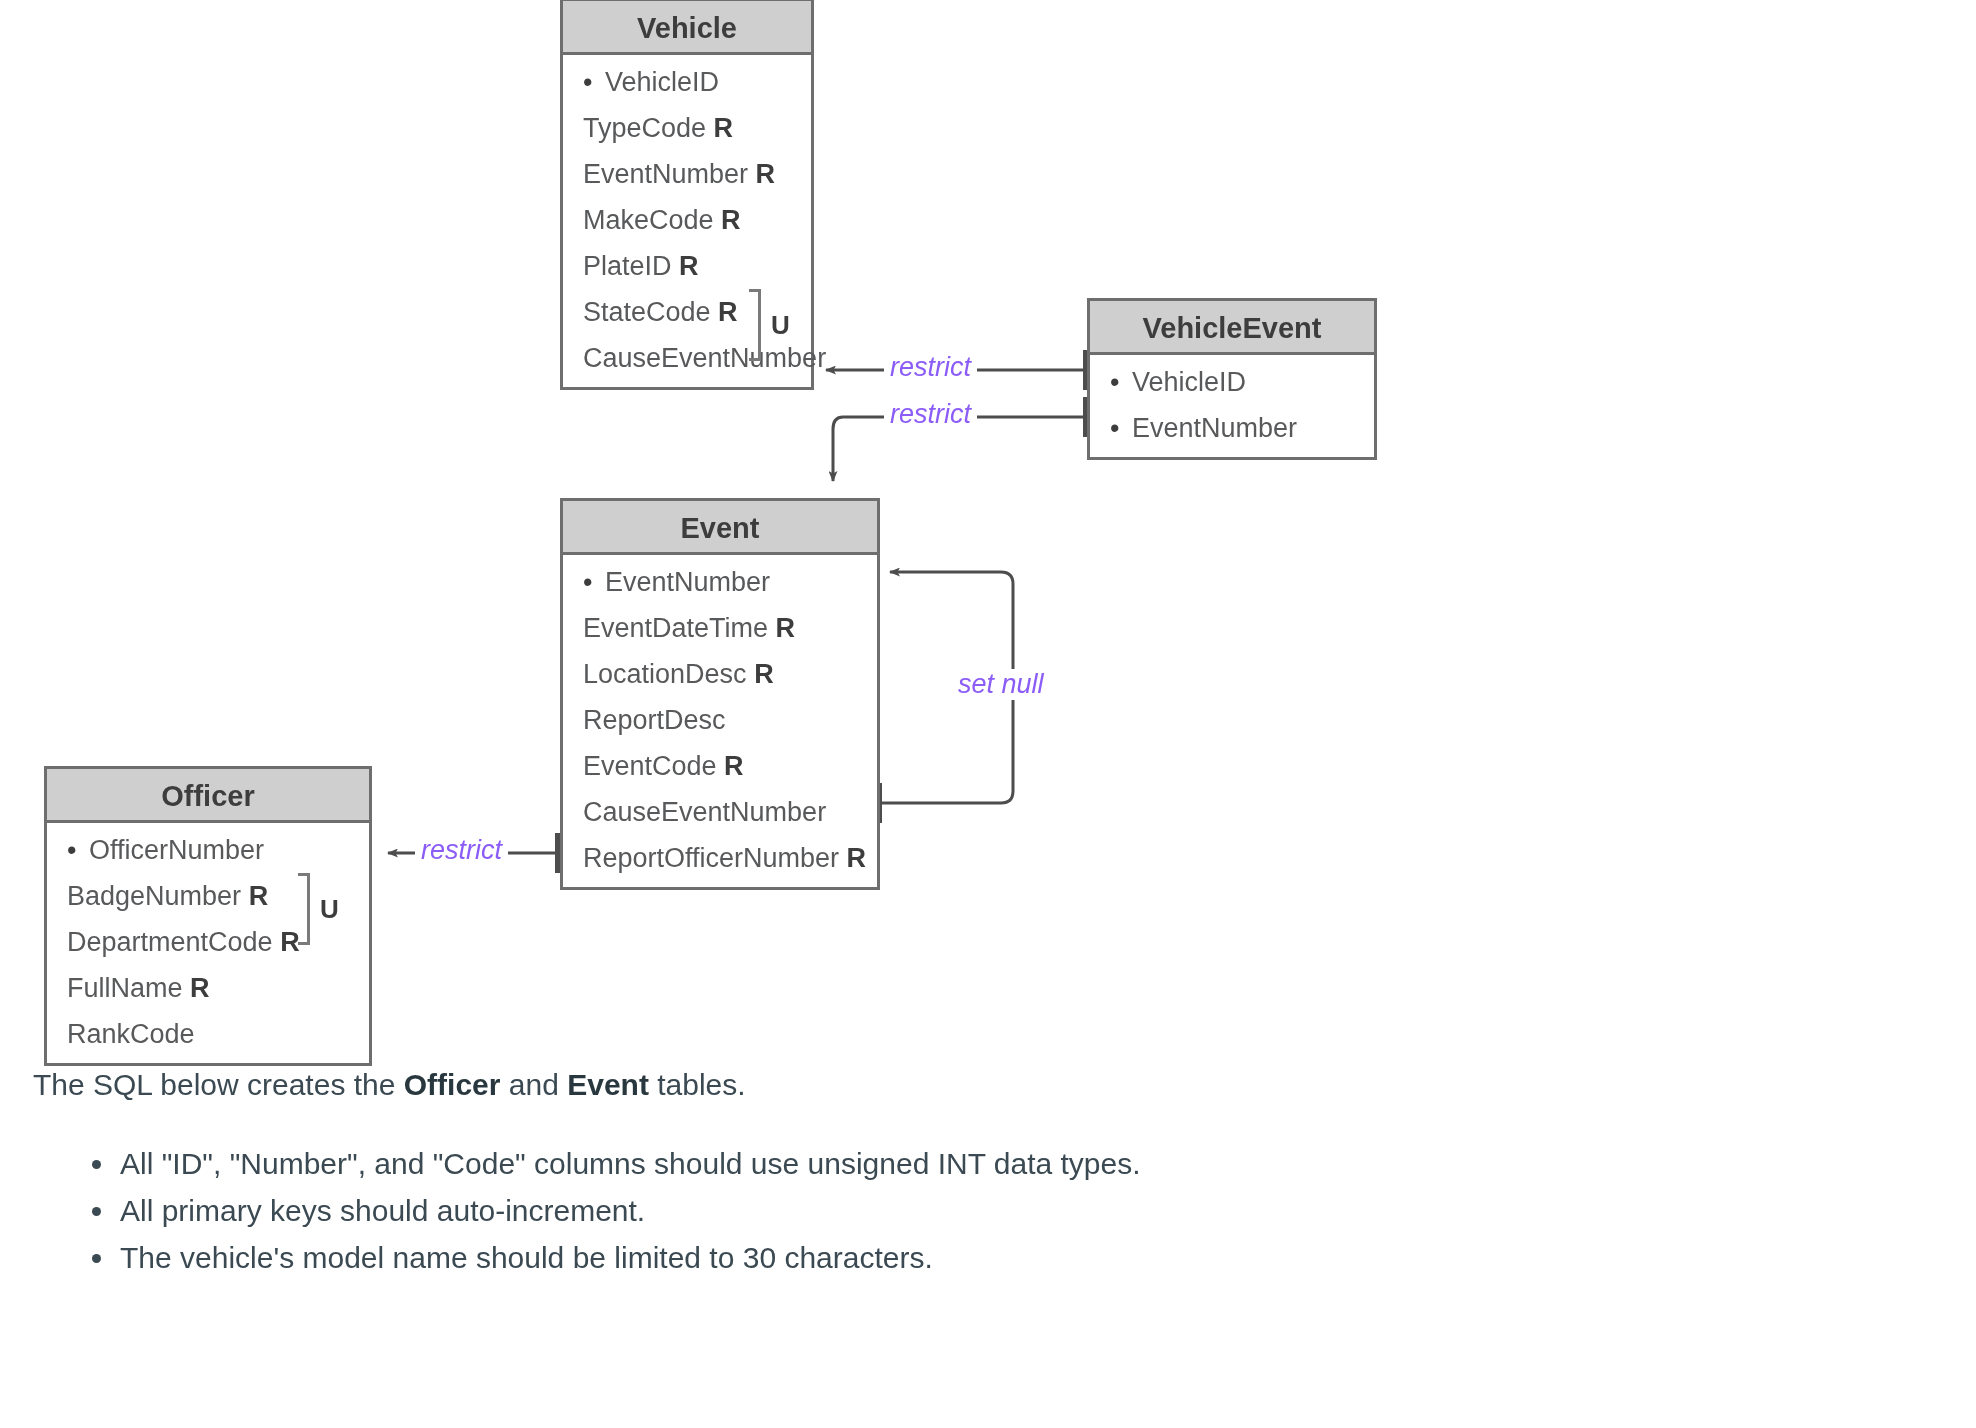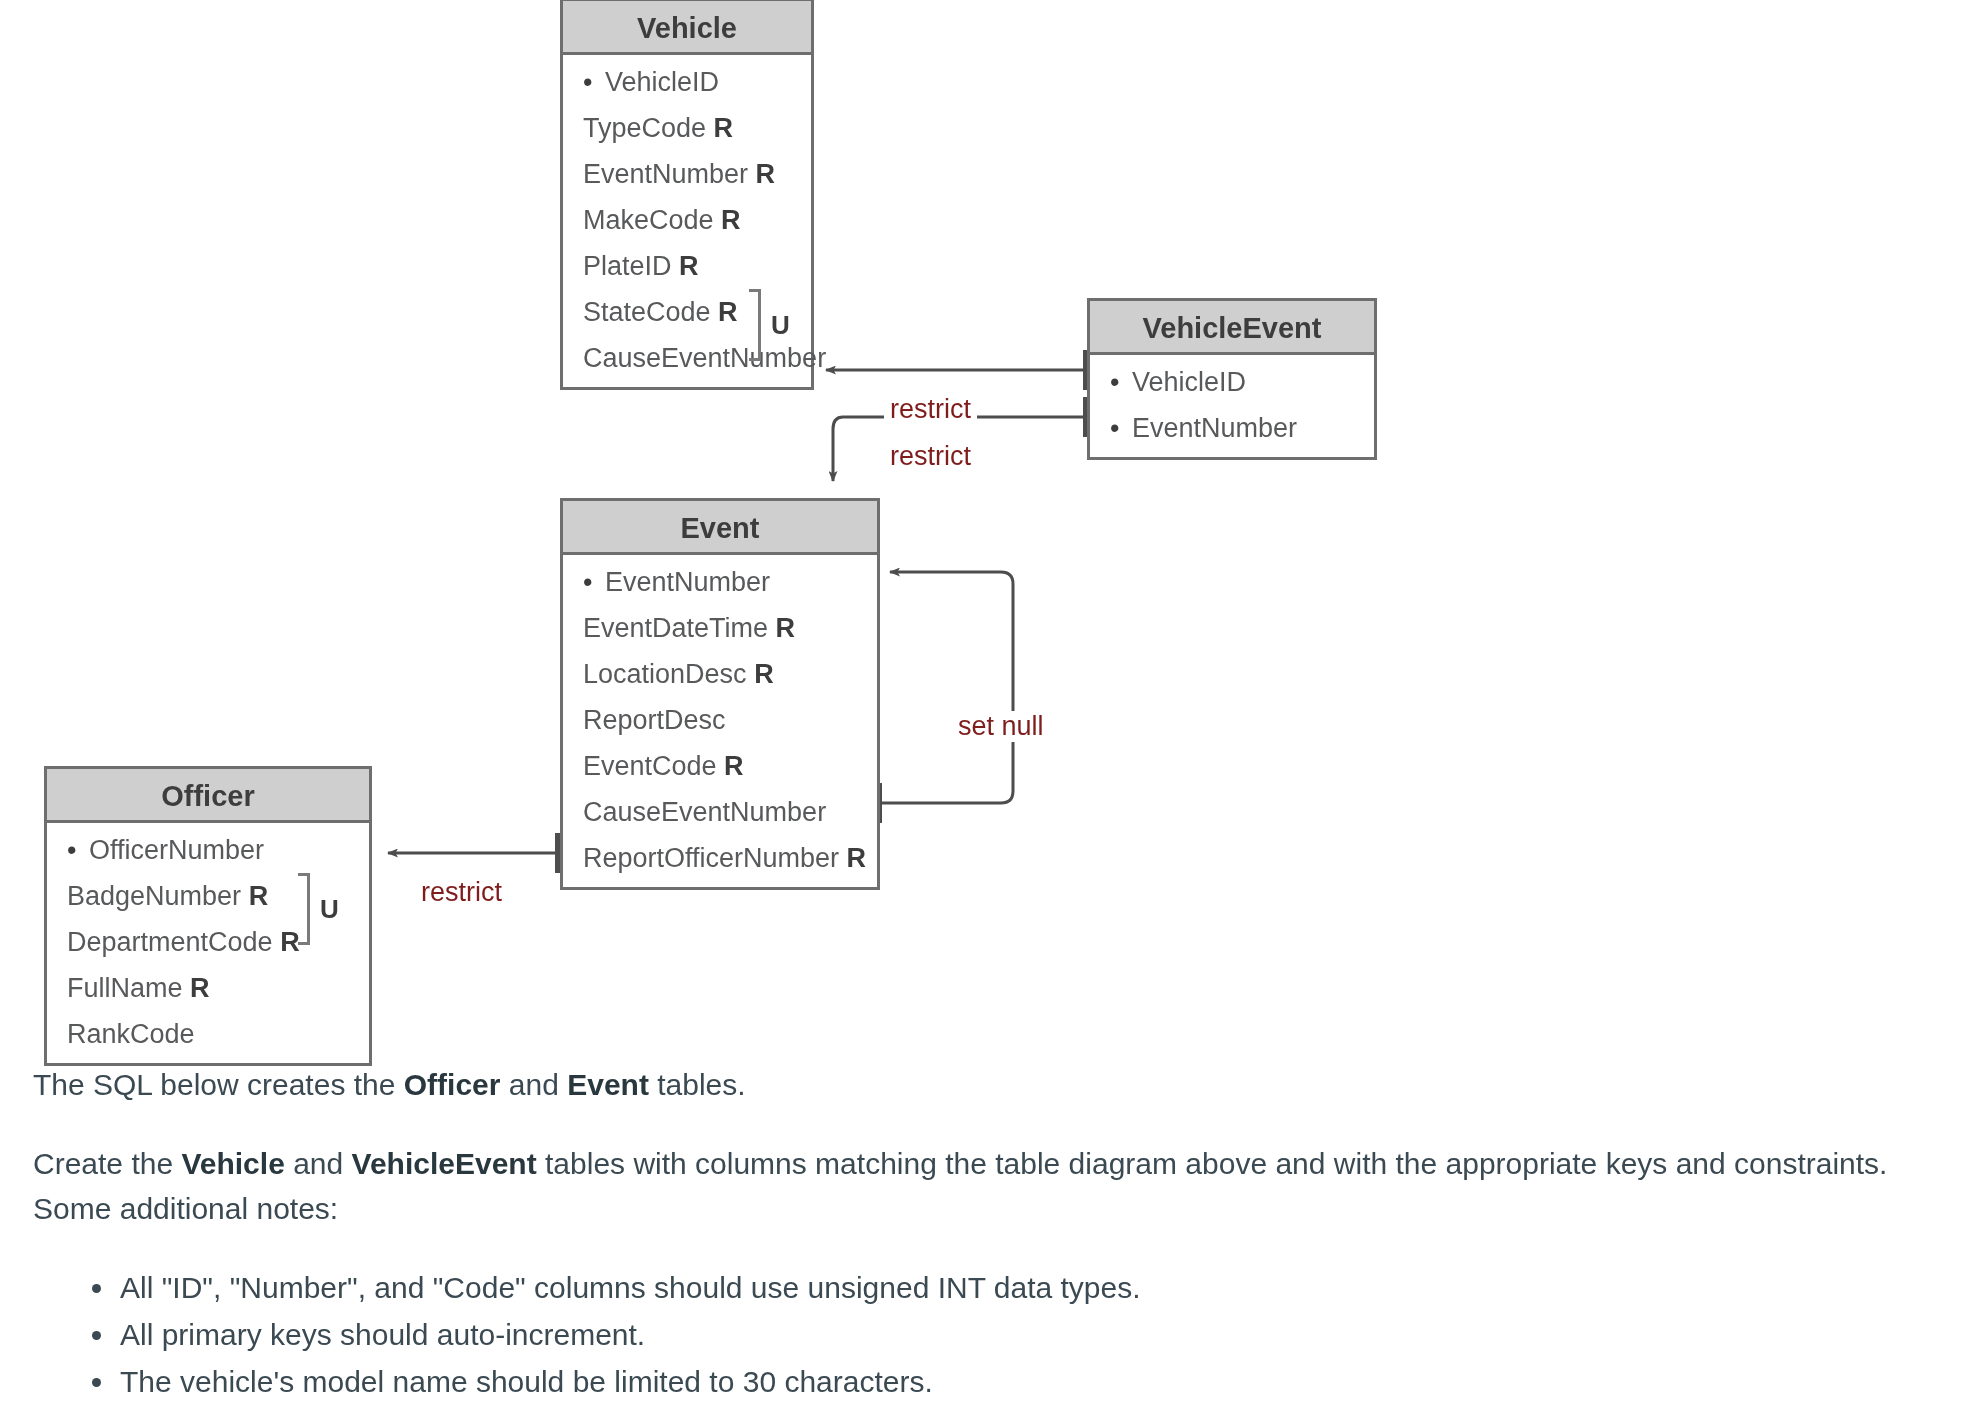--- a/index.html
+++ b/index.html
@@ -83,27 +83,27 @@
   .u-letter {
     font-size: 26px;
     font-weight: bold;
     color: #3d3d3d;
     margin-left: 10px;
   }
 
   
   .conn-label {
     position: absolute;
+    font-style: italic;
     font-size: 27px;
-    color: #7f1d1d;
+    color: #8b5cf6;
     background: #ffffff;
     padding: 0 6px;
     white-space: nowrap;
     z-index: 4;
-    margin-top: 42px;
   }
 
   #connector-svg {
     position: absolute;
     left: 0; top: 0;
     width: 1976px;
     height: 1060px;
     z-index: 2;
   }
 
@@ -241,21 +241,20 @@
   <div class="conn-label" style="left:952px; top:669px;">set null</div>
 
   <div class="conn-label" style="left:415px; top:835px;">restrict</div>
 
 </div>
 
 <div id="prose">
 
   <p><span>The SQL below creates the </span><b>Officer</b><span> and </span><b>Event</b><span> tables.</span></p>
 
-  <p><span>Create the </span><b>Vehicle</b><span> and </span><b>VehicleEvent</b><span> tables with columns matching the table diagram above and with the appropriate keys and constraints. Some additional notes:</span></p>
 
   <ul>
     <li>All "ID", "Number", and "Code" columns should use unsigned INT data types.</li>
     <li>All primary keys should auto-increment.</li>
     <li>The vehicle's model name should be limited to 30 characters.</li>
   </ul>
 
 </div>
 
 </body></html>

